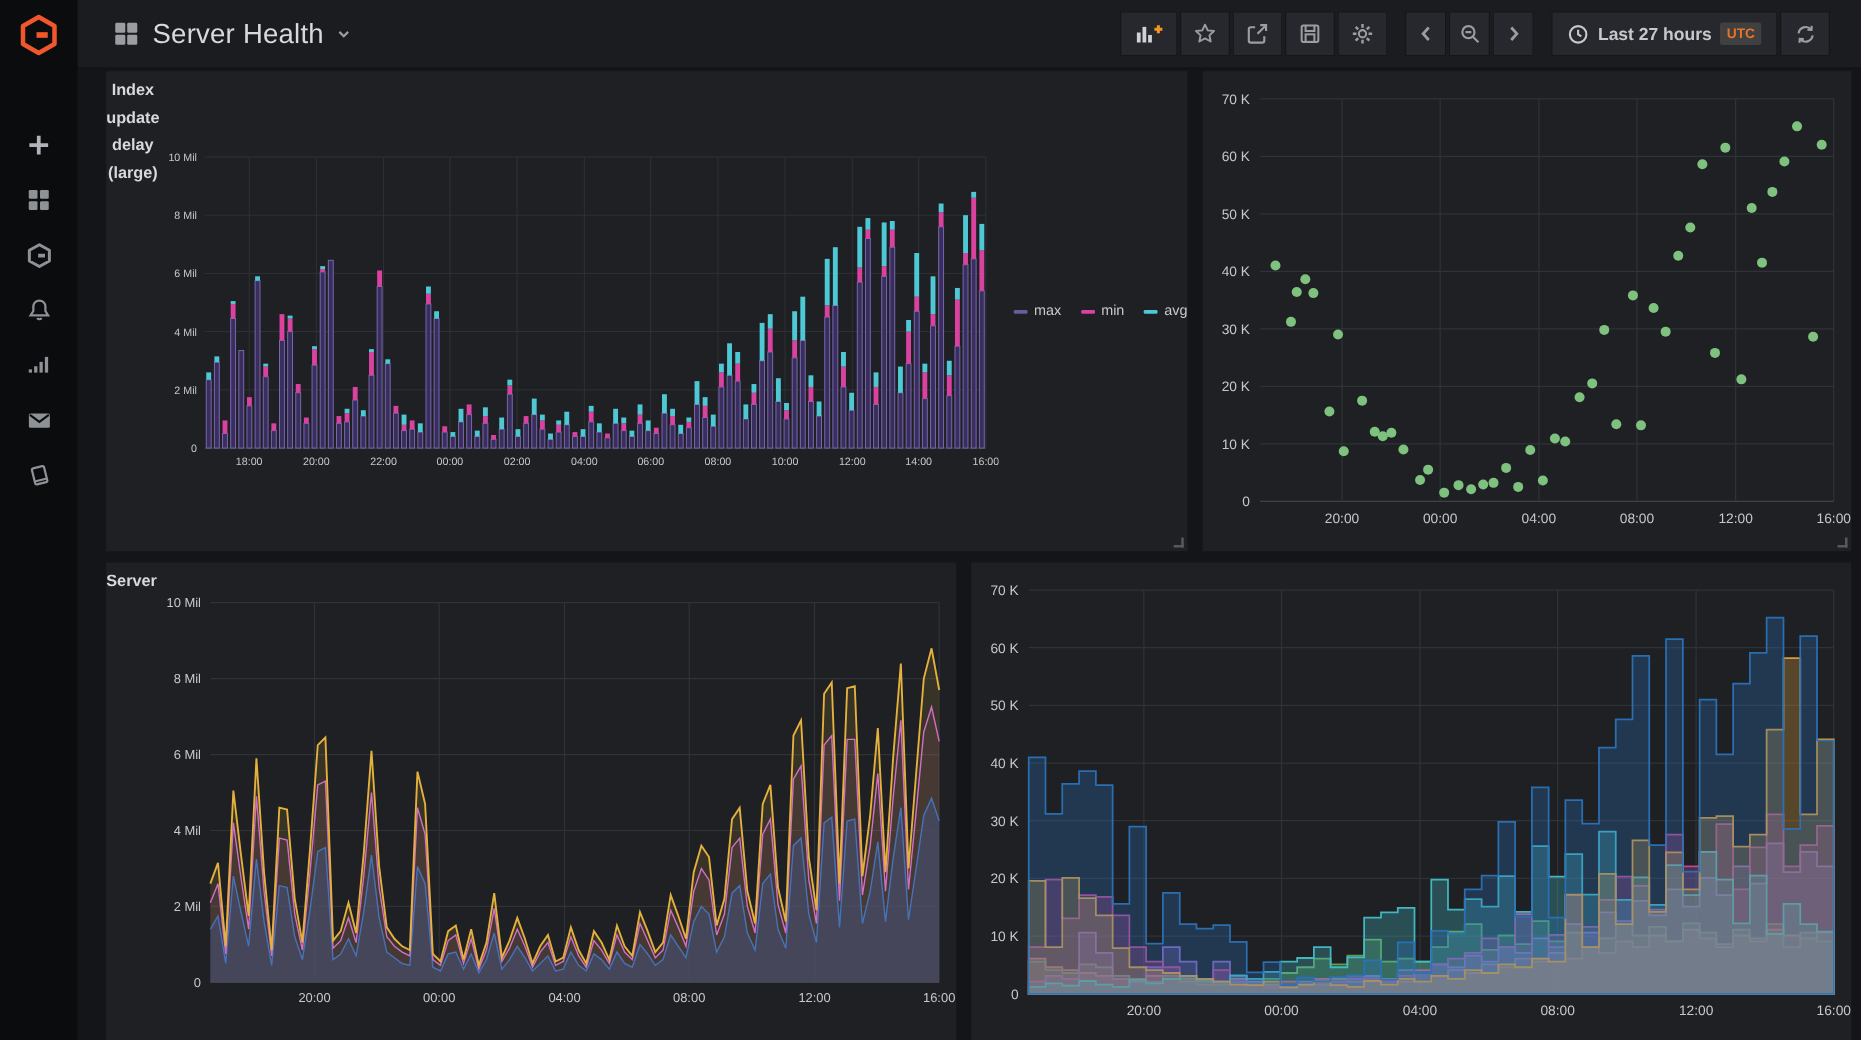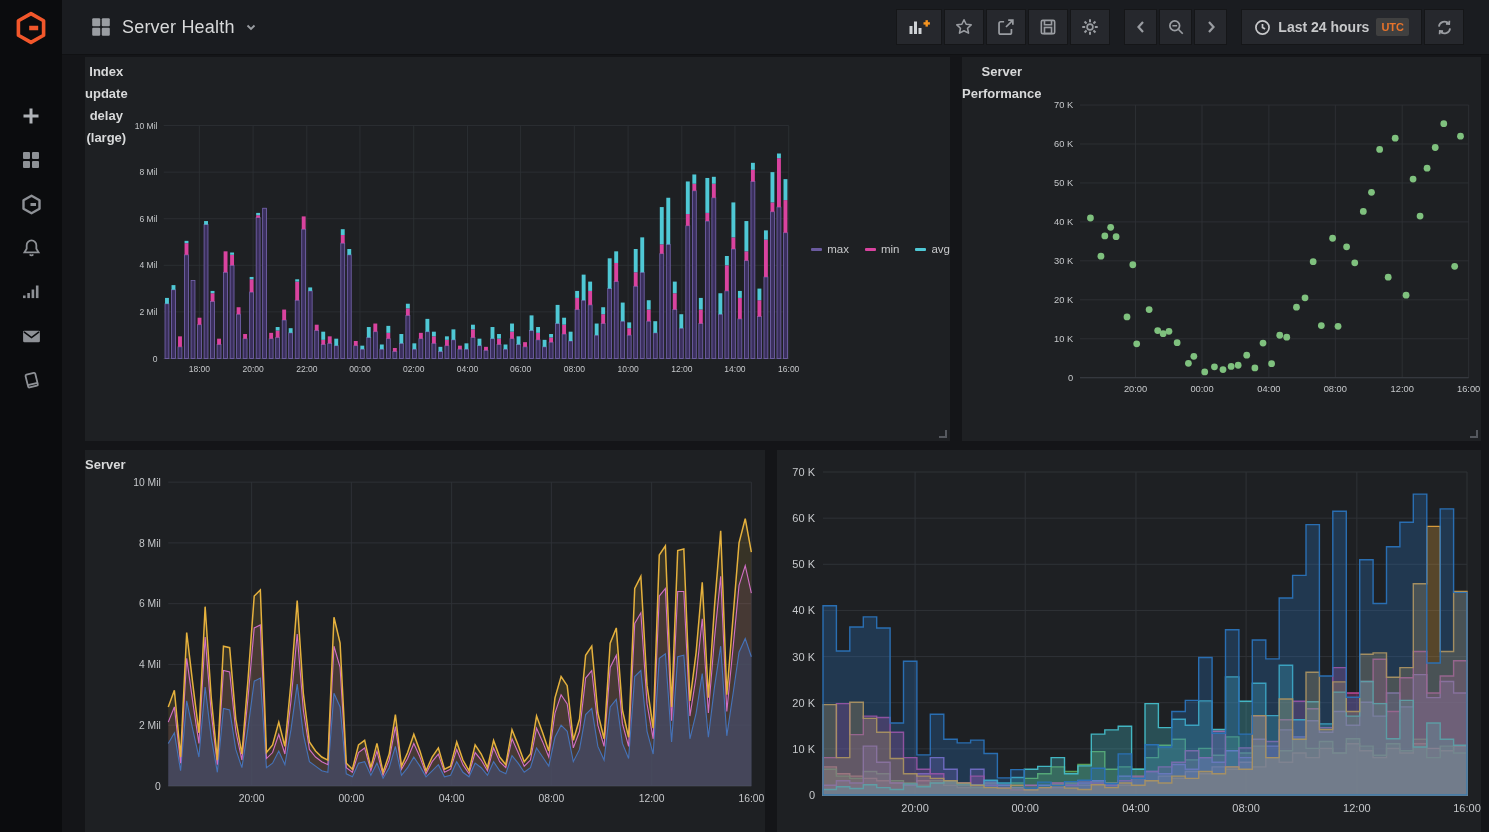--- a/index.html
+++ b/index.html
@@ -7,21 +7,21 @@
     background:#141518; font-family:"Liberation Sans", sans-serif; }
   
   .sidebar { position:absolute; left:0; top:0; width:62px; height:832px; background:#0b0c0e; z-index:5; }
   .logo-btn { width:62px; height:56px; display:flex; align-items:center; justify-content:center; cursor:pointer; }
   .side-nav { display:flex; flex-direction:column; align-items:center; margin-top:38px; }
   .side-item { width:62px; height:44px; display:flex; align-items:center; justify-content:center; cursor:pointer; color:#8e9196; }
   
   .header { position:absolute; left:62px; top:0; right:0; height:55px; background:#1a1c20;
     display:flex; align-items:center; border-bottom:1px solid #101113; }
   .crumb { display:flex; align-items:center; gap:10px; margin-left:28px; cursor:pointer; }
-  .dash-title { color:#d8d9da; font-size:18px; font-weight:500; letter-spacing:.2px; }
+  .dash-title { color:#d8d9da; font-size:22px; font-weight:500; letter-spacing:.2px; }
   .toolbar { margin-left:auto; margin-right:25px; display:flex; align-items:center; }
   .tbtn { height:36px; min-width:40px; background:#26282d; border:1px solid #151618; display:flex;
     align-items:center; justify-content:center; color:#9a9da2; cursor:pointer; margin-left:2px; }
   .grp-gap { margin-left:14px; }
   .time-btn { padding:0 12px; gap:7px; }
   .time-label { color:#c7c8ca; font-size:14px; font-weight:600; white-space:nowrap; }
   .utc-badge { background:#404040; color:#e8732a; font-size:11px; font-weight:700; padding:3px 5px; border-radius:2px; }
   
   .dashboard { position:absolute; left:62px; top:55px; right:0; bottom:0; background:#141518; overflow:hidden; }
   .panel { position:absolute; background:#1e2023; display:flex; }
@@ -173,21 +173,21 @@
       <svg width="16" height="16" viewBox="0 0 16 16">
           <path d="M6 3l4.5 5L6 13" fill="none" stroke="#9a9da2" stroke-width="2.2"></path>
         </svg>
     </div>
 
     <div class="tbtn time-btn grp-gap">
       <svg width="17" height="17" viewBox="0 0 16 16">
           <circle cx="8" cy="8" r="6.2" fill="none" stroke="#c7c8ca" stroke-width="1.6"></circle>
           <path d="M8 4.6V8l2.4 1.5" fill="none" stroke="#c7c8ca" stroke-width="1.6"></path>
         </svg>
-      <span class="time-label">Last 24 hours</span>
+      <span class="time-label">Last 27 hours</span>
       <span class="utc-badge">UTC</span>
     </div>
     <div class="tbtn">
       <svg width="19" height="19" viewBox="0 0 21 21">
           <path d="M4.3 9.6a6.3 6.3 0 0 1 11-3.4" fill="none" stroke="#9a9da2" stroke-width="1.9"></path>
           <polyline points="15.9,3 15.7,6.6 12.1,6.4" fill="none" stroke="#9a9da2" stroke-width="1.9"></polyline>
           <path d="M16.7 11.4a6.3 6.3 0 0 1-11 3.4" fill="none" stroke="#9a9da2" stroke-width="1.9"></path>
           <polyline points="5.1,18 5.3,14.4 8.9,14.6" fill="none" stroke="#9a9da2" stroke-width="1.9"></polyline>
         </svg>
     </div>
@@ -481,21 +481,20 @@
       </span>
       <span class="legend-item">
         <span class="swatch" style="background: rgb(79, 200, 213);"></span>
         <span>avg</span>
       </span>
     </div>
     <span class="resize-handle"></span>
   </section>
 
   <section class="panel" id="p2">
-    <div class="panel-title">Server Performance</div>
     <svg class="chart" viewBox="0 0 519 356">
         <line x1="46" y1="330" x2="505" y2="330" stroke="#2f3237" stroke-width="1"></line>
         <text x="38" y="334" fill="#c6c8cb" font-size="11" text-anchor="end">0</text>
         <line x1="46" y1="284" x2="505" y2="284" stroke="#2f3237" stroke-width="1"></line>
         <text x="38" y="288" fill="#c6c8cb" font-size="11" text-anchor="end">10 K</text>
         <line x1="46" y1="238" x2="505" y2="238" stroke="#2f3237" stroke-width="1"></line>
         <text x="38" y="242" fill="#c6c8cb" font-size="11" text-anchor="end">20 K</text>
         <line x1="46" y1="192" x2="505" y2="192" stroke="#2f3237" stroke-width="1"></line>
         <text x="38" y="196" fill="#c6c8cb" font-size="11" text-anchor="end">30 K</text>
         <line x1="46" y1="146" x2="505" y2="146" stroke="#2f3237" stroke-width="1"></line>

